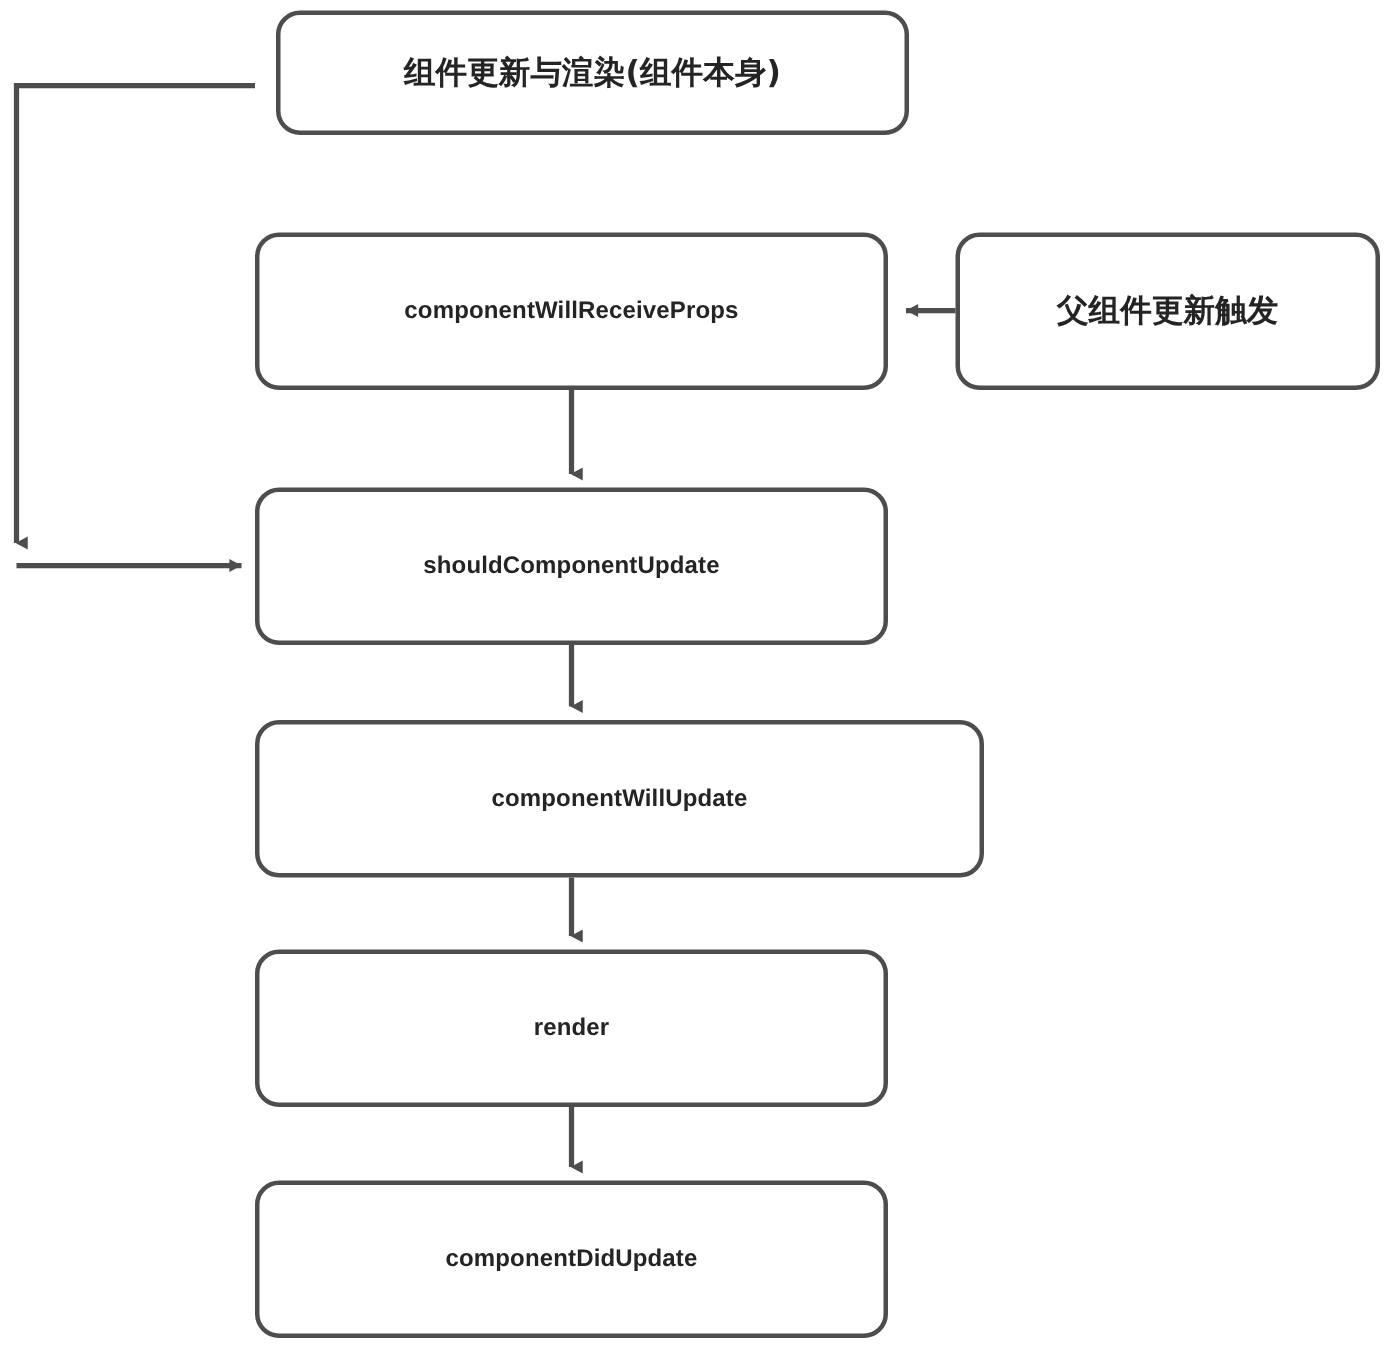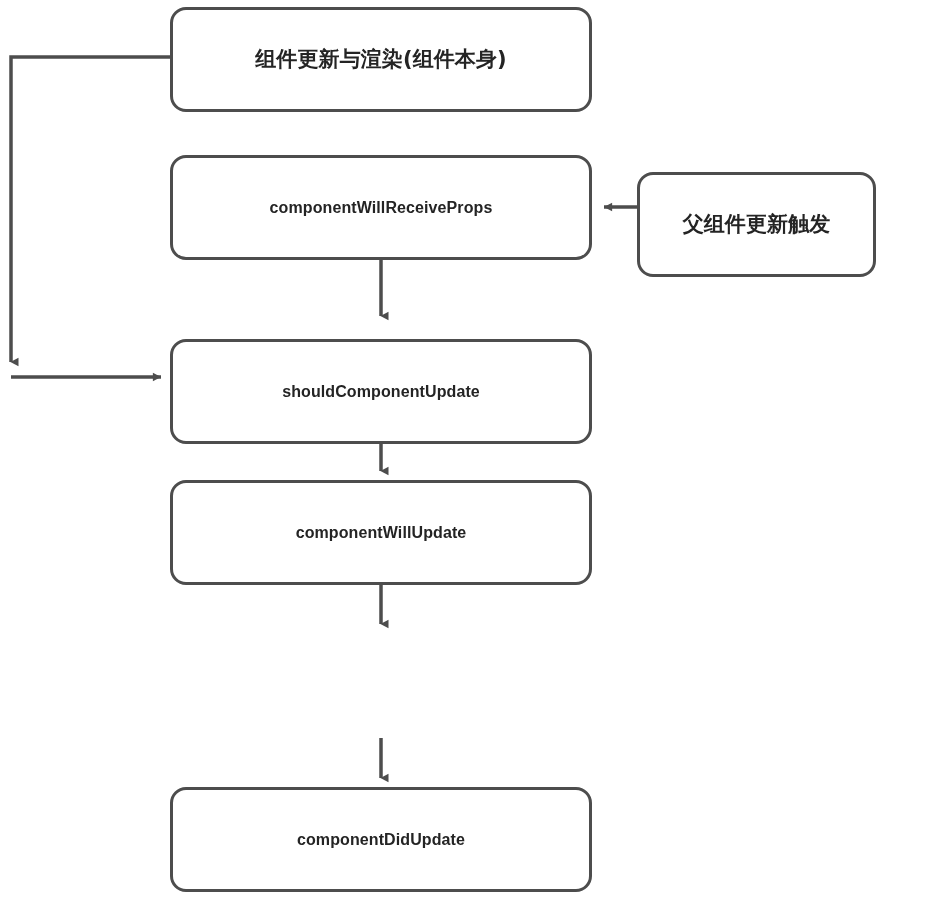--- a/index.html
+++ b/index.html
@@ -43,25 +43,25 @@
     letter-spacing: 0.1px;
     line-height: 1.25;
     padding: 0 12px;
     white-space: nowrap;
   }
   .node-label.cjk {
     font-family: "DejaVu Sans", "Liberation Sans", sans-serif;
     font-size: 21px;
   }
   
-  #node-update-render      { left: 170px; top:   7px; width: 422px; height: 105px; }
+  #node-update-render      { left: 184px; top:   7px; width: 422px; height: 83px; }
   #node-will-receive-props { left: 170px; top: 155px; width: 422px; height: 105px; }
-  #node-parent-trigger     { left: 637px; top: 172px; width: 239px; height: 105px; }
-  #node-should-update      { left: 170px; top: 325px; width: 422px; height: 105px; margin-top: 14px; }
-  #node-will-update        { left: 170px; top: 480px; width: 422px; height: 105px; align-items: center; }
+  #node-parent-trigger     { left: 637px; top: 155px; width: 283px; height: 105px; }
+  #node-should-update      { left: 170px; top: 325px; width: 422px; height: 105px; }
+  #node-will-update        { left: 170px; top: 480px; width: 486px; height: 105px; align-items: center; }
   #node-render             { left: 170px; top: 633px; width: 422px; height: 105px; }
   #node-did-update         { left: 170px; top: 787px; width: 422px; height: 105px; text-align: right; }
 </style>
 </head>
 <body>
 
 <div id="canvas">
 
   <svg id="edges" viewBox="0 0 932 897" width="932" height="897" xmlns="http://www.w3.org/2000/svg">
     <defs>
@@ -115,18 +115,21 @@
   </div>
 
   <div class="node" id="node-should-update">
     <span class="node-label">shouldComponentUpdate</span>
   </div>
 
   <div class="node" id="node-will-update">
     <span class="node-label">componentWillUpdate</span>
   </div>
 
+  <div class="node" id="node-render">
+    <span class="node-label">render</span>
+  </div>
 
   <div class="node" id="node-did-update">
     <span class="node-label">componentDidUpdate</span>
   </div>
 
 </div>
 
 </body></html>

